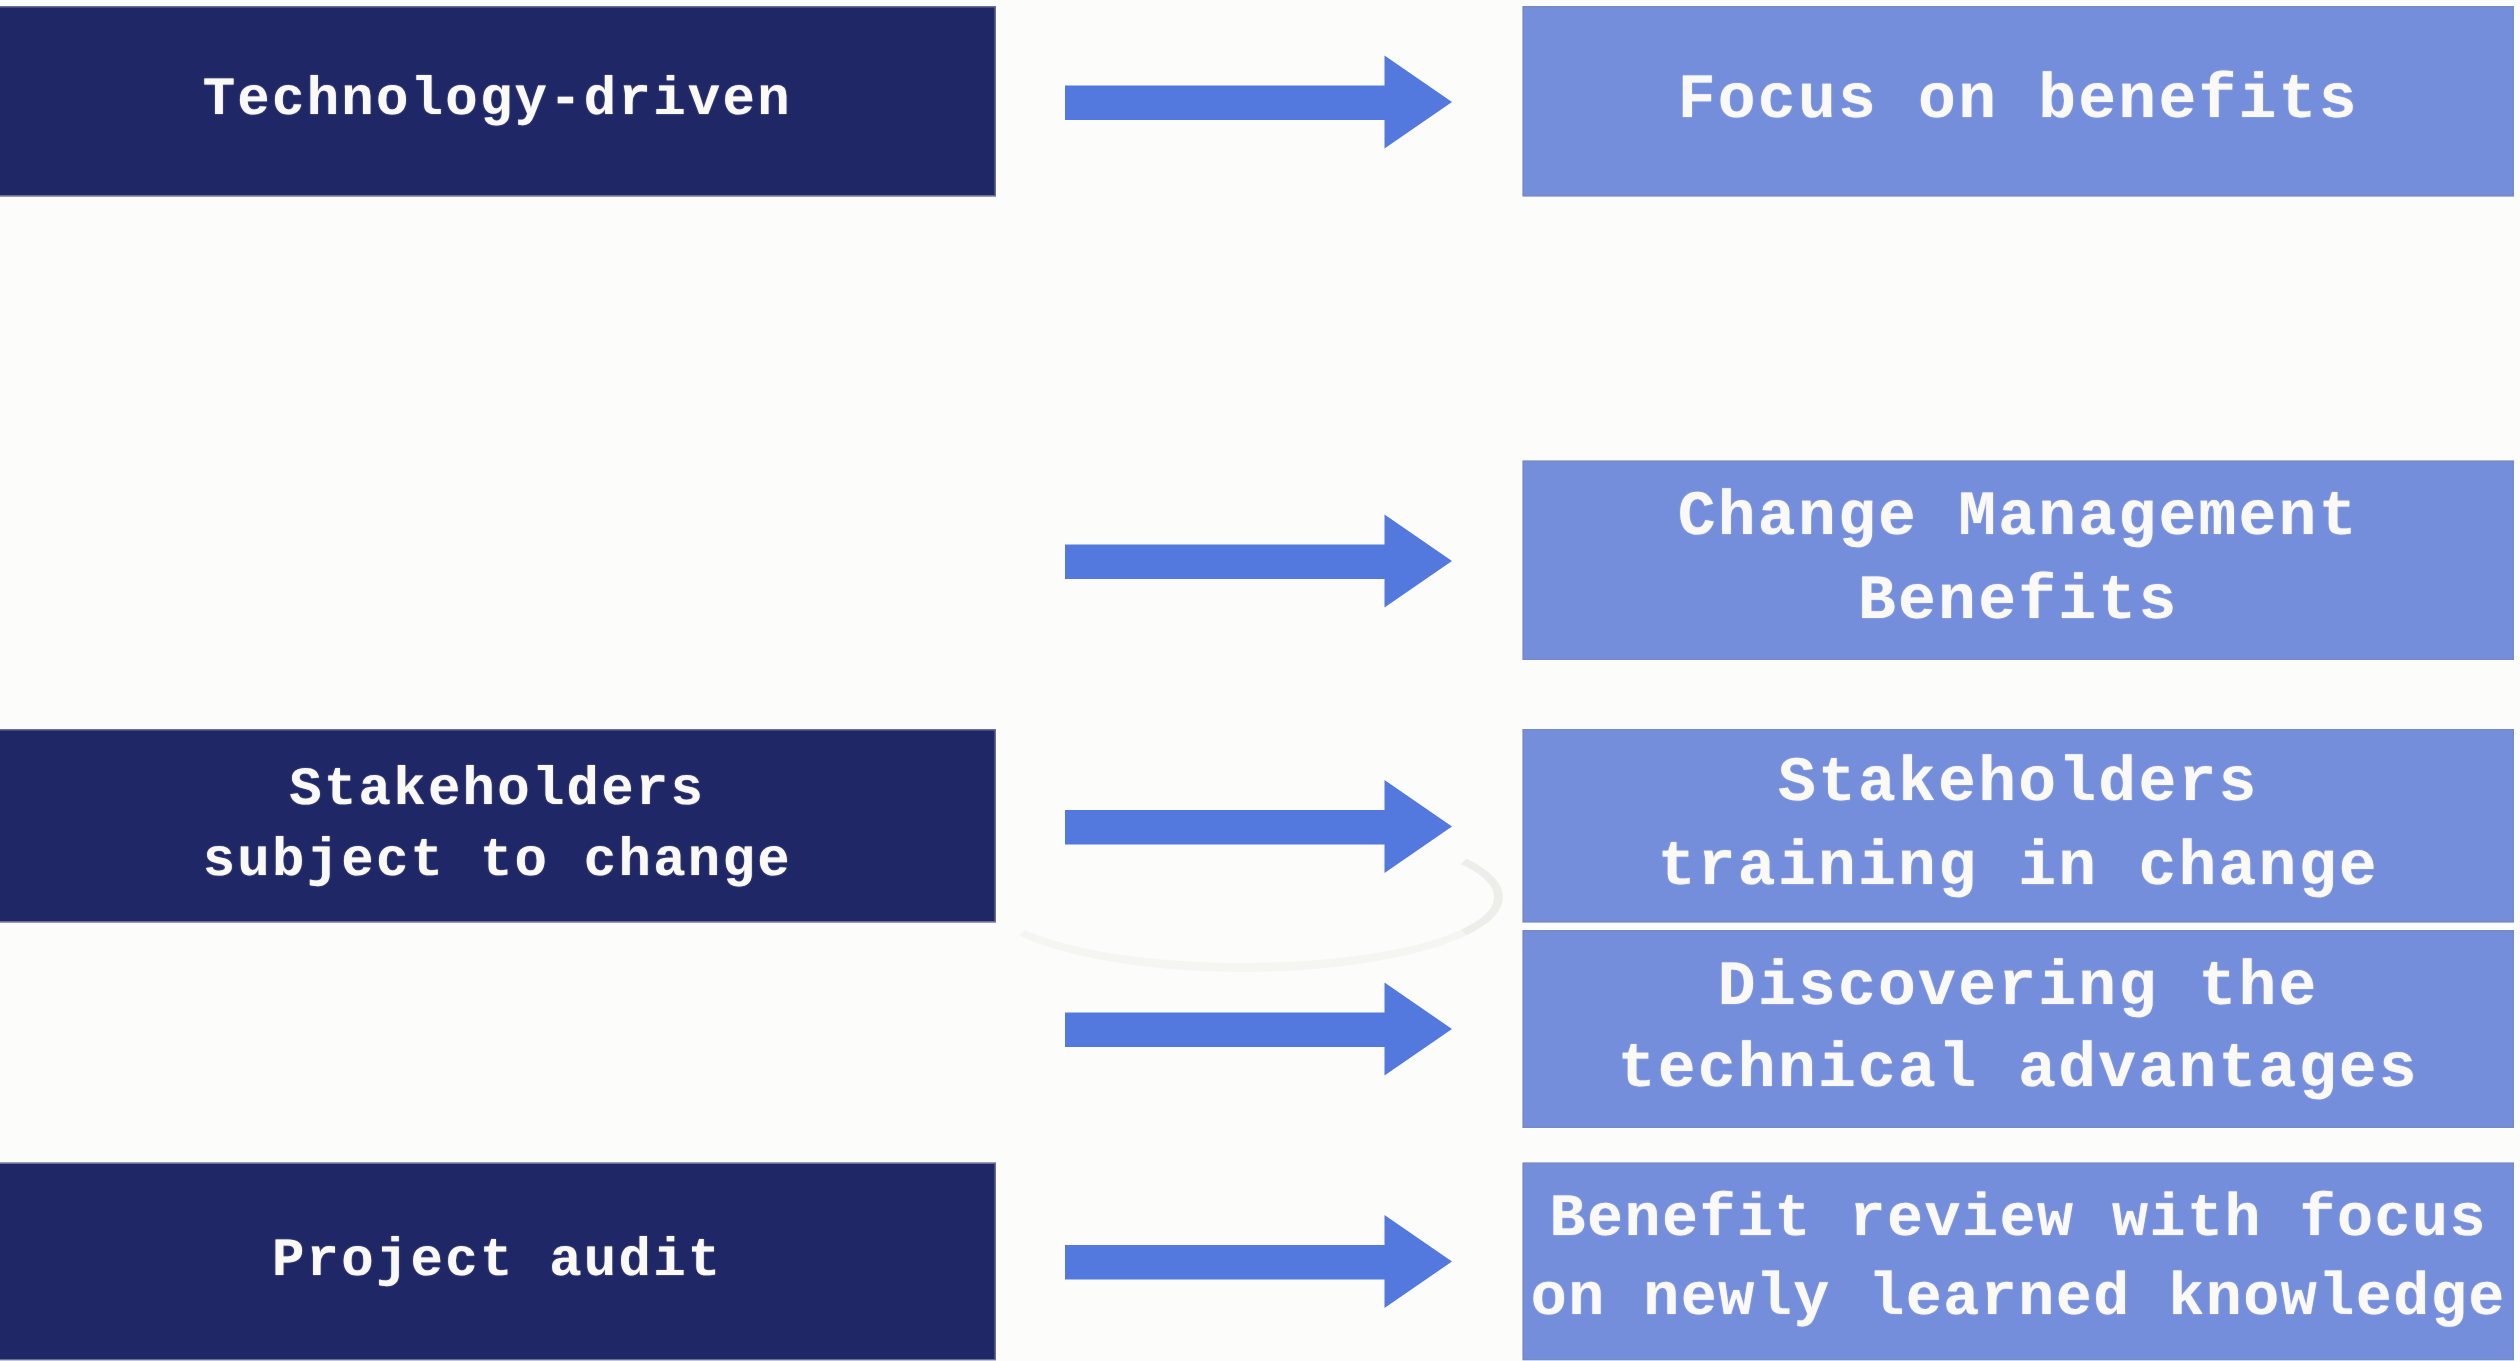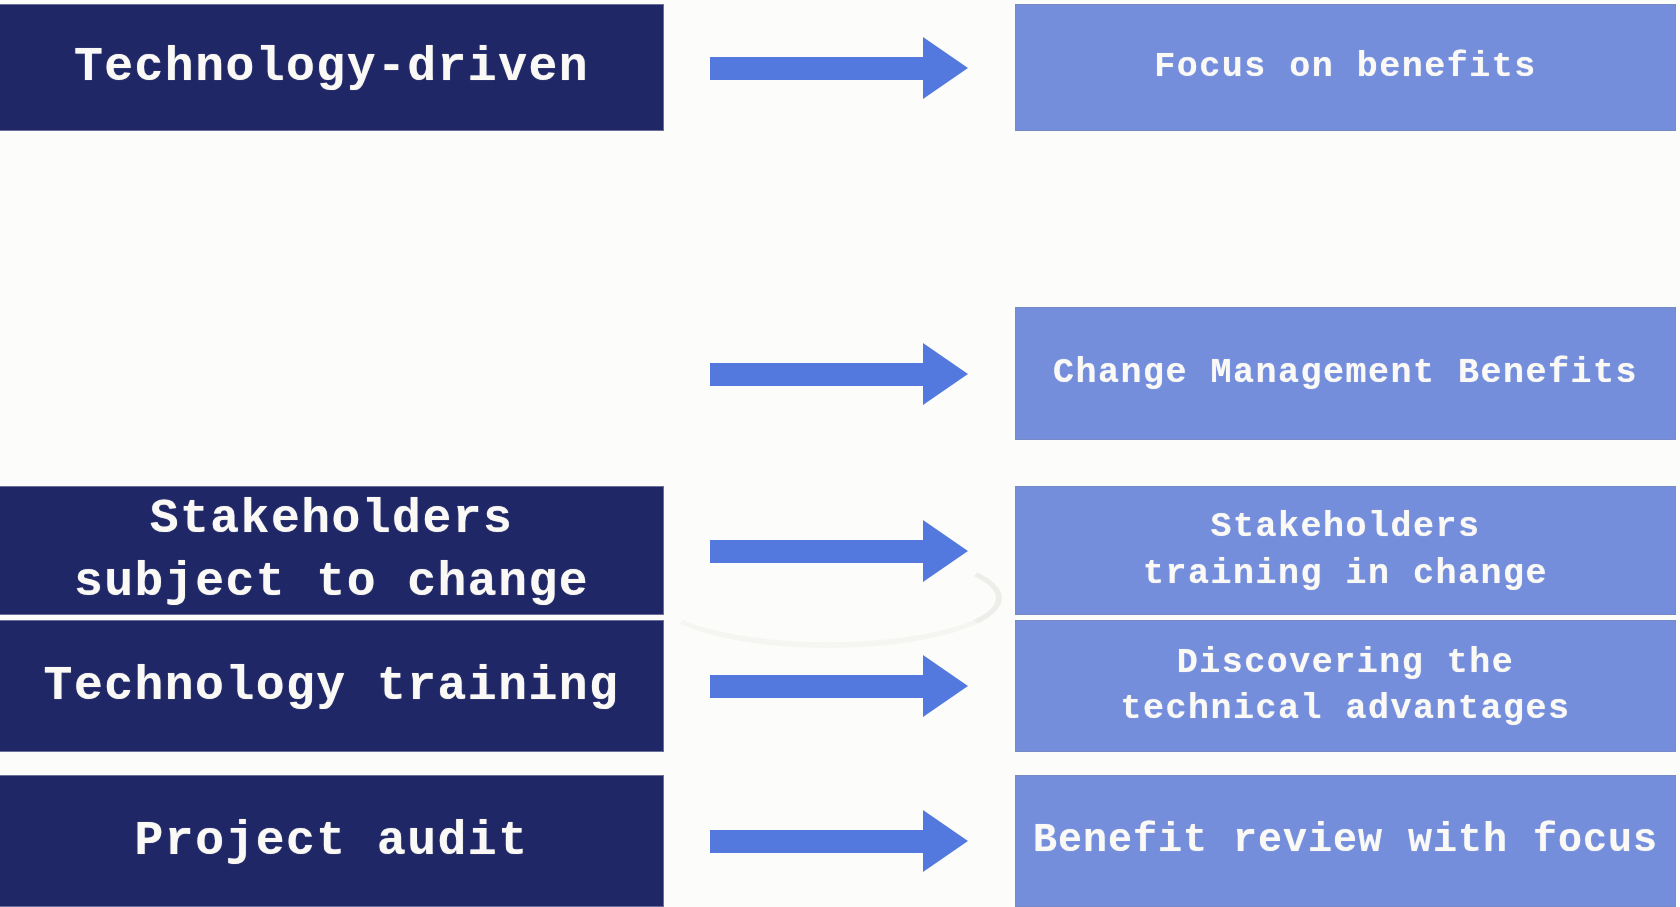--- a/index.html
+++ b/index.html
@@ -44,27 +44,27 @@
     border:1px solid rgba(195,200,215,0.45);
     border-left:none;
   }
   .box.right{
     left:1015px;
     width:659px;
     background: var(--right-box, #748edc);
     border:1px solid rgba(120,132,170,0.45);
   }
   .box.left .line{
-    font-size:48px;
+    font-size:36px;
     letter-spacing:1.5px;
     line-height:1.3;
     text-shadow:0 0 1px rgba(255,255,255,0.55);
   }
   .box.right .line{
-    font-size:35px;
+    font-size:42px;
     letter-spacing:1.5px;
     line-height:1.32;
     text-shadow:0 0 1px rgba(255,255,255,0.55);
   }
   .r6 .box.right .line{
     font-size:40px;
     letter-spacing:1px;
   }
   .arrow{
     position:absolute;
@@ -131,23 +131,20 @@
     </div>
     <div class="box right">
       <div class="line">Stakeholders</div>
       <div class="line">training in change</div>
     </div>
   </div>
 
   <div class="ghost"></div>
 
   <div class="row r5">
-    <div class="box left">
-      <div class="line">Technology training</div>
-    </div>
     <div class="arrow">
       <svg viewBox="0 0 258 64" xmlns="http://www.w3.org/2000/svg">
           <polygon fill="currentColor" points="0,21 213,21 213,1 258,32 213,63 213,44 0,44"></polygon>
         </svg>
     </div>
     <div class="box right">
       <div class="line">Discovering the</div>
       <div class="line">technical advantages</div>
     </div>
   </div>
@@ -156,16 +153,17 @@
     <div class="box left">
       <div class="line">Project audit</div>
     </div>
     <div class="arrow">
       <svg viewBox="0 0 258 64" xmlns="http://www.w3.org/2000/svg">
           <polygon fill="currentColor" points="0,21 213,21 213,1 258,32 213,63 213,44 0,44"></polygon>
         </svg>
     </div>
     <div class="box right">
       <div class="line">Benefit review with focus</div>
+      <div class="line">on newly learned knowledge</div>
     </div>
   </div>
 
 </div>
 
 </body></html>

